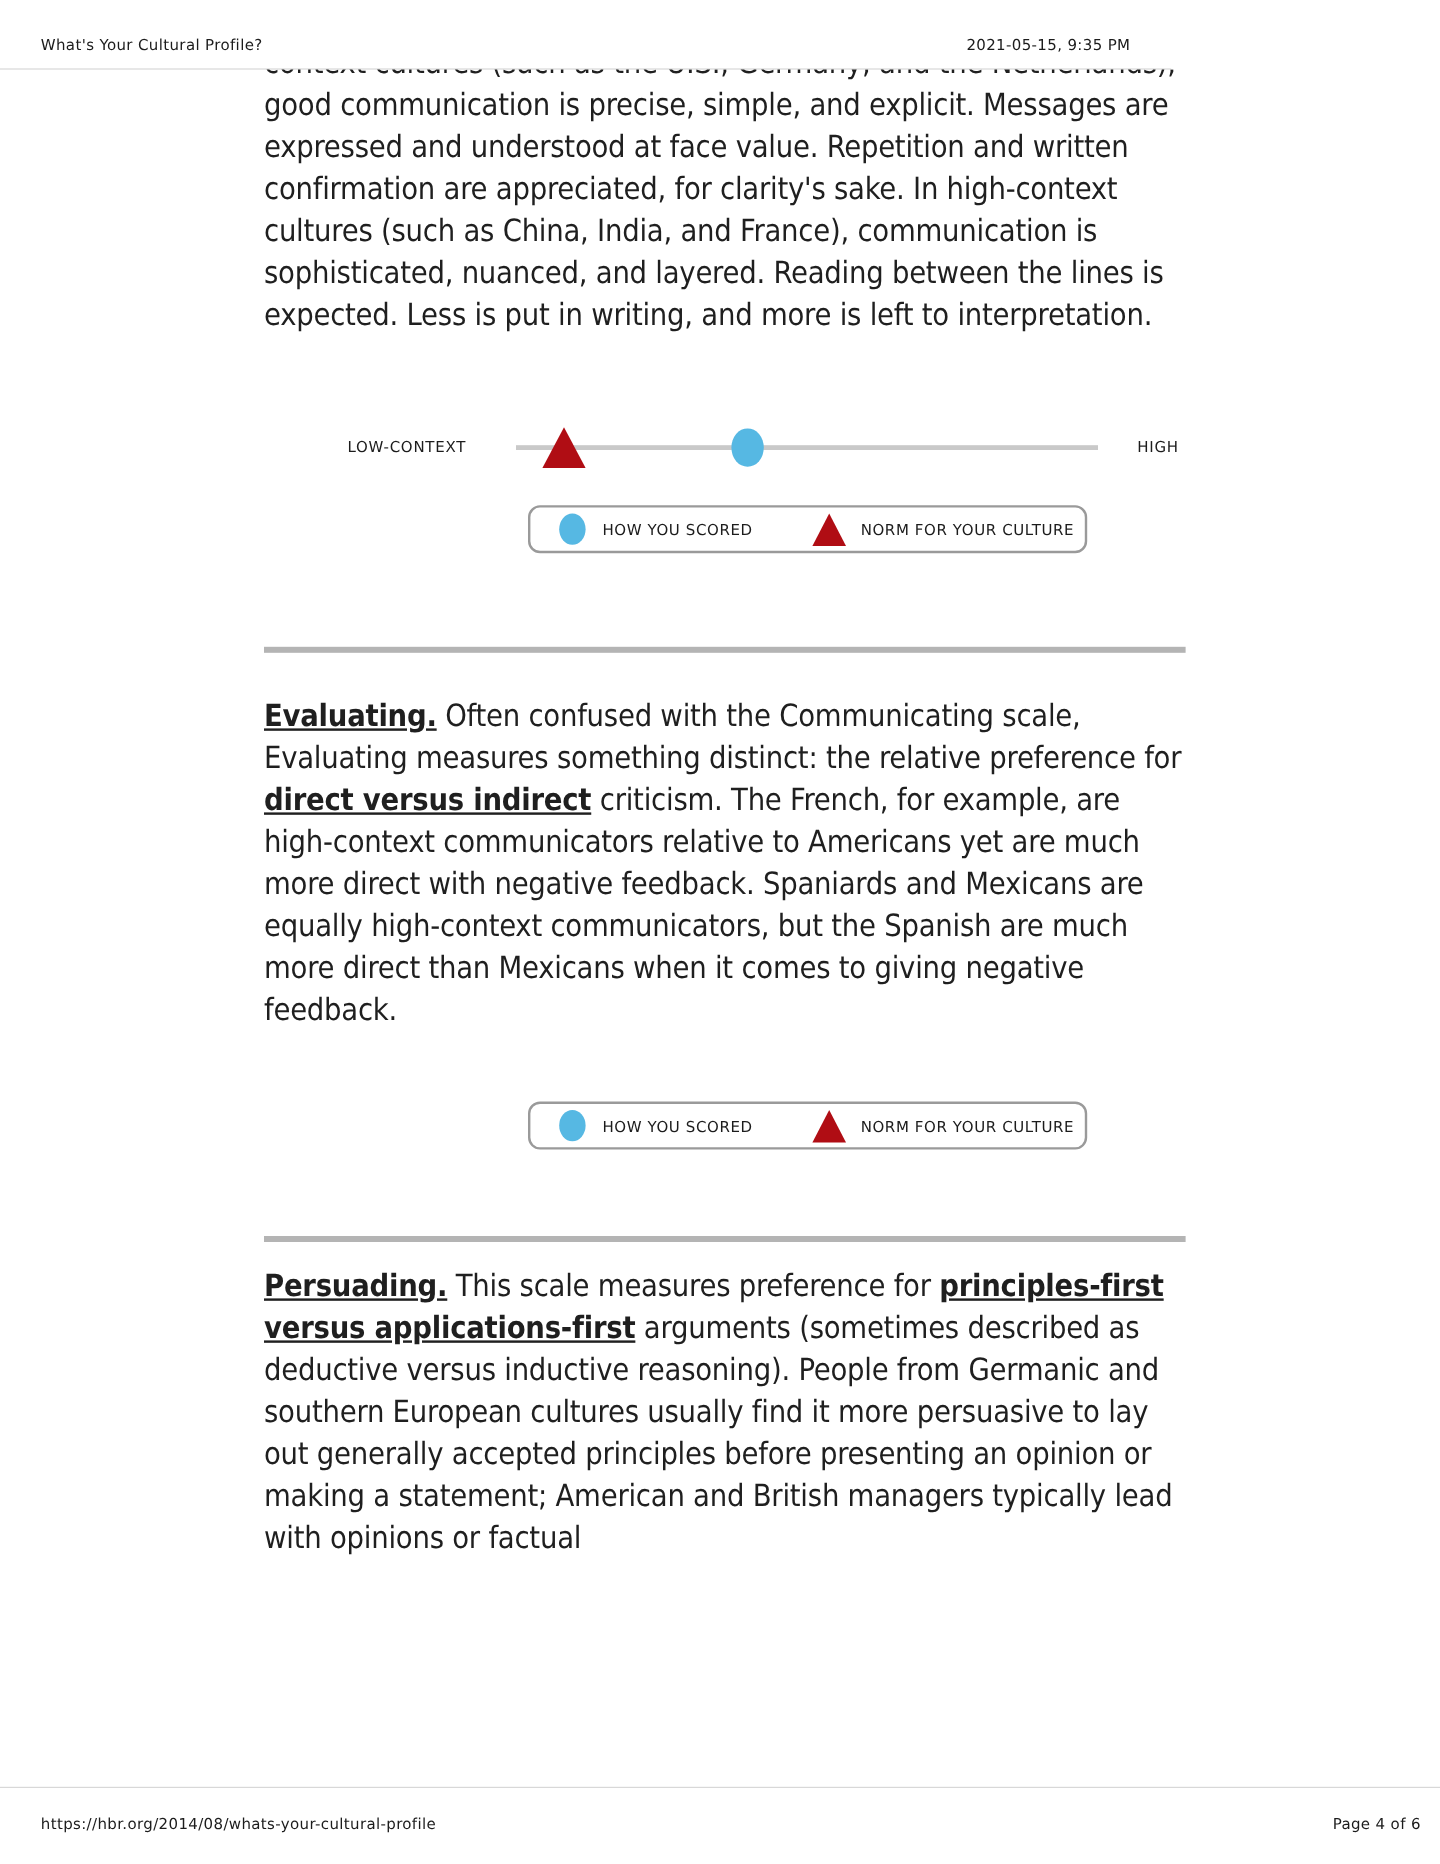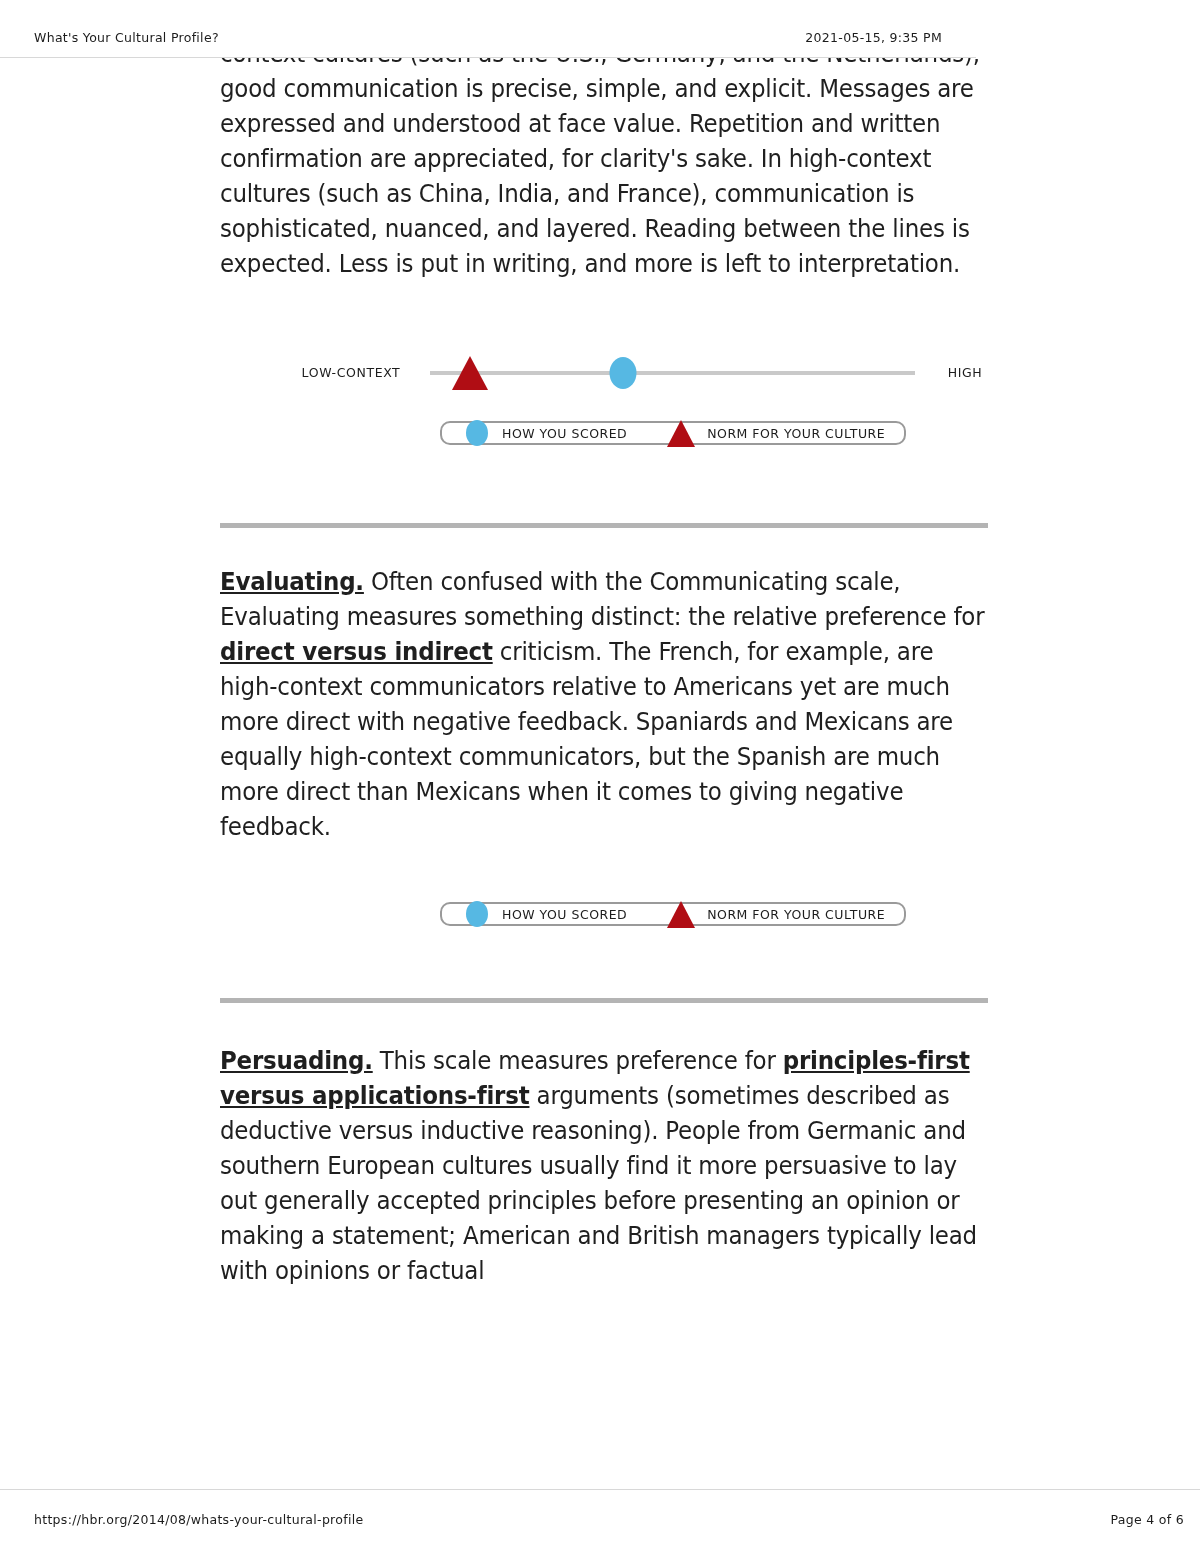--- a/index.html
+++ b/index.html
@@ -104,21 +104,21 @@
     position: absolute;
     font-family: "DejaVu Sans", sans-serif;
     font-size: 12.5px;
     letter-spacing: 0.6px;
     color: #1c1c1c;
     line-height: 18px;
     white-space: pre-line;
     text-align: center;
   }
   .scale-label.left {
-    left: 56px;
+    left: 44px;
     width: 150px;
     top: 50%;
     transform: translateY(-50%);
   }
   .scale-label.right {
     left: 700px;
     width: 90px;
     top: 50%;
     transform: translateY(-50%);
     text-align: center;
@@ -149,26 +149,27 @@
     border-left: 18px solid transparent;
     border-right: 18px solid transparent;
     border-bottom: 34px solid #b00d14;
     transform: translate(-50%, -50%);
   }
 
   
   .legend {
     position: absolute;
     box-sizing: border-box;
-    height: 24px;
+    height: 40px;
     border: 2px solid #9a9a9a;
     border-radius: 10px;
     background: #ffffff;
     display: flex;
     align-items: center;
+    gap: 10px;
   }
   .legend-item {
     display: flex;
     align-items: center;
     height: 100%;
   }
   .legend-swatch-circle {
     width: 22px;
     height: 26px;
     border-radius: 50%;
@@ -237,21 +238,21 @@
         </div>
         <div class="legend-item" style="margin-left:40px;">
           <span class="legend-swatch-triangle"></span>
           <span class="legend-text" style="margin-left:12px;">NORM FOR YOUR CULTURE</span>
         </div>
       </div>
     </div>
 
     <div class="divider" style="margin-top:72px;"></div>
 
-    <p class="para" style="margin-top:40px;">
+    <p class="para" style="margin-top:20px;">
       <b>Persuading.</b><span> This scale measures preference for </span><b>principles-first versus applications-first</b><span> arguments (sometimes described as deductive versus inductive reasoning). People from Germanic and southern European cultures usually find it more persuasive to lay out generally accepted principles before presenting an opinion or making a statement; American and British managers typically lead with opinions or factual</span>
     </p>
 
   </div>
 </div>
 
 <div class="page-footer">
   <div class="chrome-text">https://hbr.org/2014/08/whats-your-cultural-profile</div>
   <div class="chrome-text">Page 4 of 6</div>
 </div>

